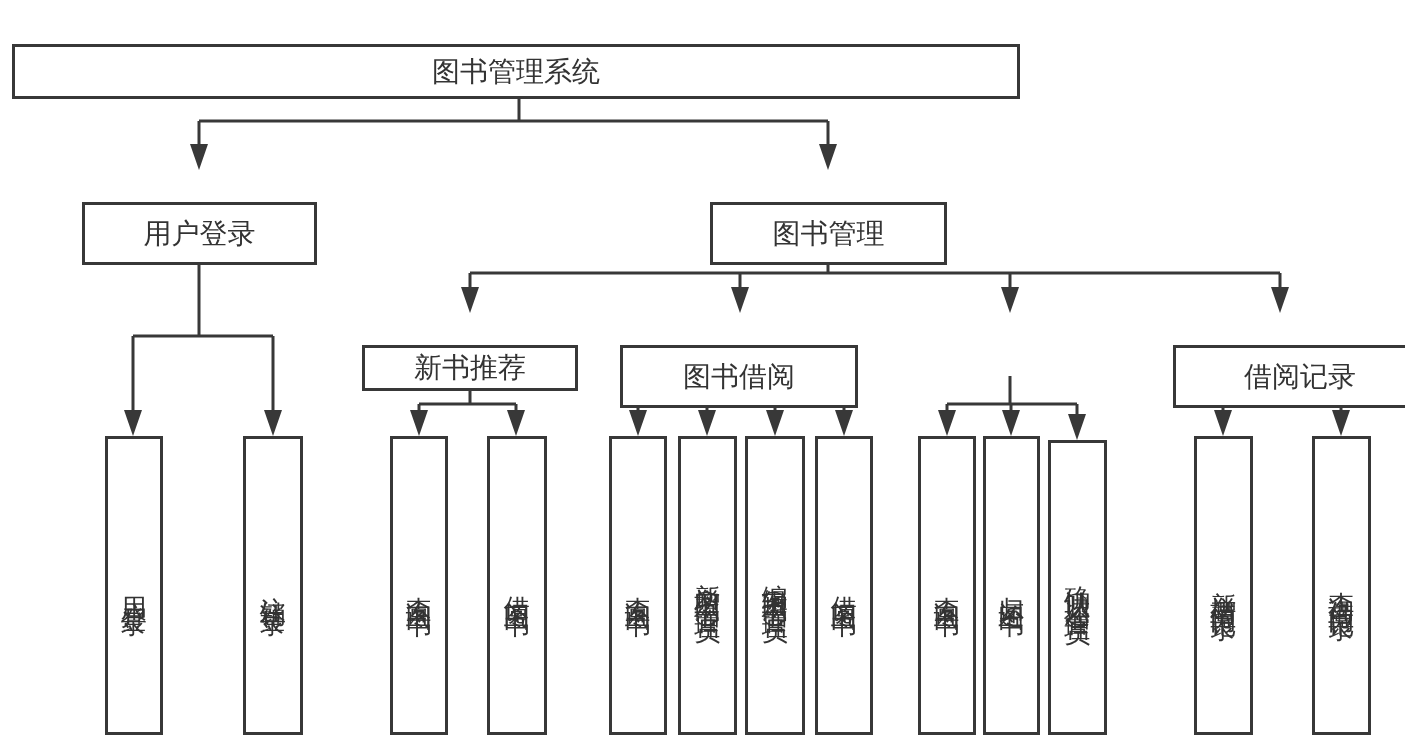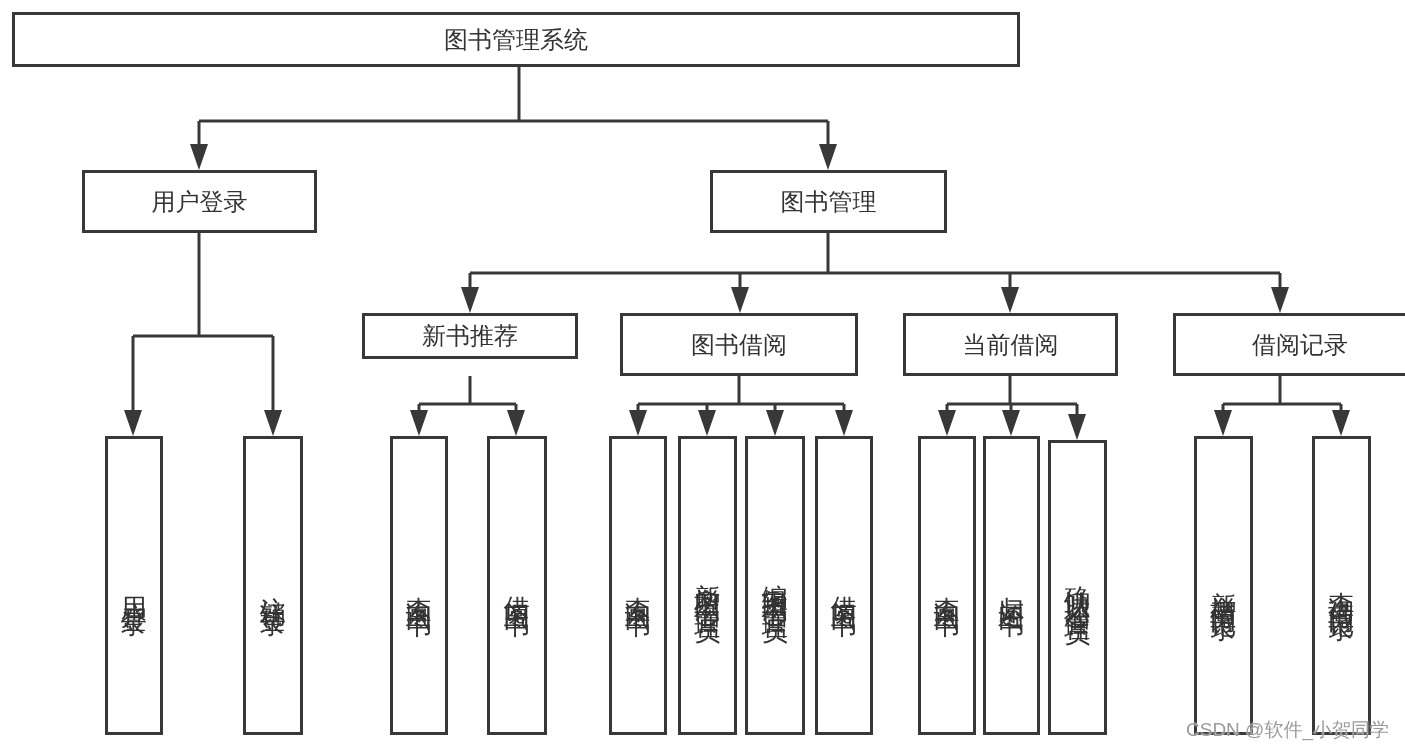--- a/index.html
+++ b/index.html
@@ -20,21 +20,21 @@
   .node {
     position: absolute;
     background: #ffffff;
     border: 3px solid #383838;
     display: flex;
     align-items: center;
     justify-content: center;
     color: #333333;
     z-index: 2;
   }
-  .hbox { font-size: 24px; }
+  .hbox { font-size: 28px; margin-top: 32px; }
   .vbox { font-size: 26px; }
   .vtext {
     writing-mode: vertical-rl;
     text-orientation: mixed;
     letter-spacing: 5px;
     line-height: 1.1;
     white-space: nowrap;
   }
   .watermark {
     position: absolute;
@@ -95,23 +95,20 @@
   <div class="node hbox" style="left:710px; top:170px; width:237px; height:63px;align-items:center;">
     <span>图书管理</span>
   </div>
 
   <div class="node hbox" style="left:362px; top:313px; width:216px; height:46px;">
     <span>新书推荐</span>
   </div>
   <div class="node hbox" style="left:620px; top:313px; width:238px; height:63px;text-align:center;">
     <span>图书借阅</span>
   </div>
-  <div class="node hbox" style="left:903px; top:313px; width:215px; height:63px;">
-    <span>当前借阅</span>
-  </div>
   <div class="node hbox" style="left:1173px; top:313px; width:254px; height:63px;">
     <span>借阅记录</span>
   </div>
 
   <div class="node vbox" style="left:105px; top:436px; width:58px; height:299px;">
     <span class="vtext">用户登录</span>
   </div>
   <div class="node vbox" style="left:243px; top:436px; width:60px; height:299px;">
     <span class="vtext">注销登录</span>
   </div>
@@ -146,15 +143,14 @@
     <span class="vtext">确认归还（管理员）</span>
   </div>
 
   <div class="node vbox" style="left:1194px; top:436px; width:59px; height:299px;">
     <span class="vtext">新增借阅记录</span>
   </div>
   <div class="node vbox" style="left:1312px; top:436px; width:59px; height:299px;">
     <span class="vtext">查询借阅记录</span>
   </div>
 
-  <div class="watermark">CSDN @软件_小贺同学</div>
 
 </div>
 
 </body></html>

